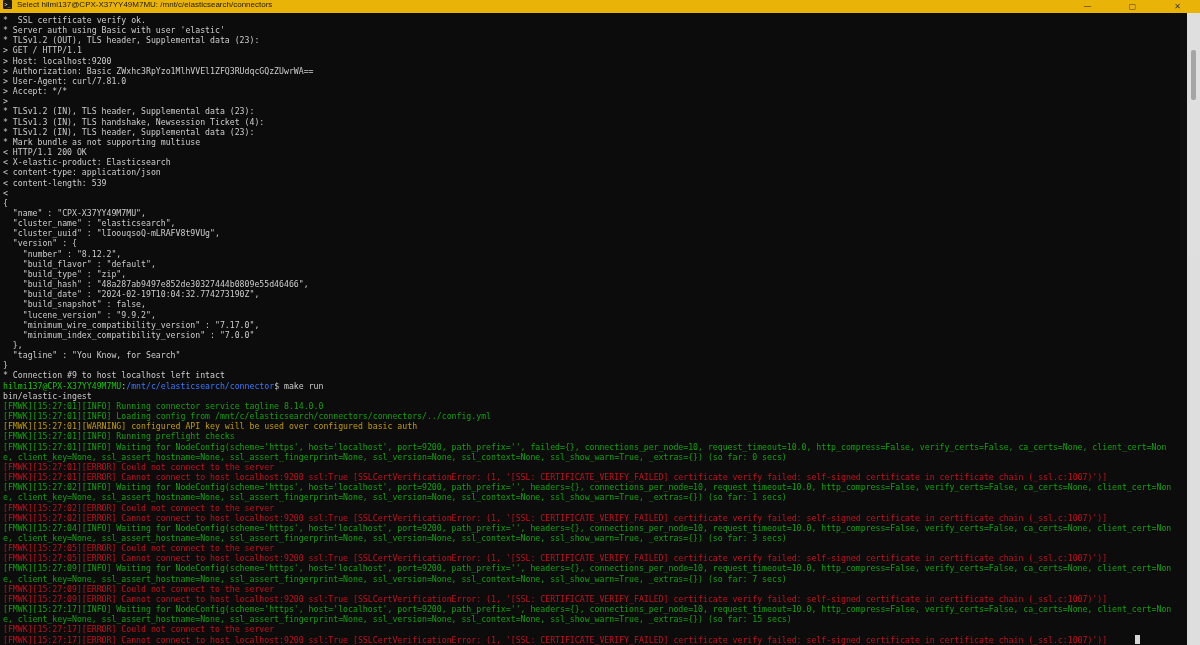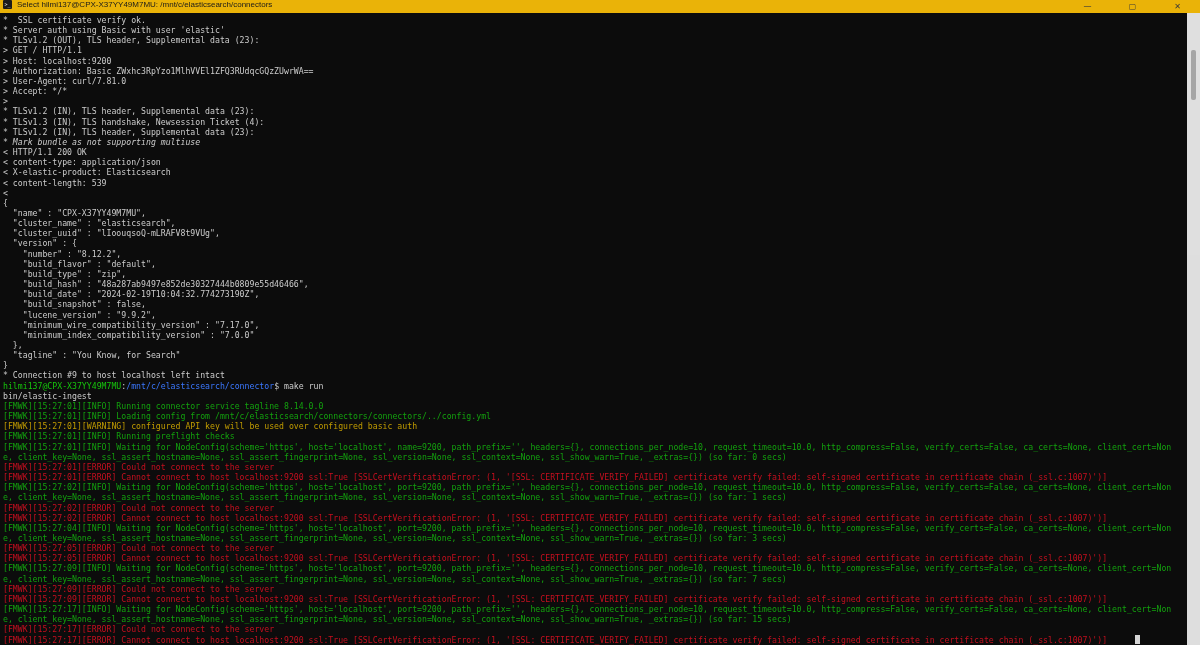--- a/index.html
+++ b/index.html
@@ -44,24 +44,24 @@
       <div class="line"><span style="color: rgb(204, 204, 204);">* TLSv1.2 (OUT), TLS header, Supplemental data (23):</span></div>
       <div class="line"><span style="color: rgb(204, 204, 204);">&gt; GET / HTTP/1.1</span></div>
       <div class="line"><span style="color: rgb(204, 204, 204);">&gt; Host: localhost:9200</span></div>
       <div class="line"><span style="color: rgb(204, 204, 204);">&gt; Authorization: Basic ZWxhc3RpYzo1MlhVVEl1ZFQ3RUdqcGQzZUwrWA==</span></div>
       <div class="line"><span style="color: rgb(204, 204, 204);">&gt; User-Agent: curl/7.81.0</span></div>
       <div class="line"><span style="color: rgb(204, 204, 204);">&gt; Accept: */*</span></div>
       <div class="line"><span style="color: rgb(204, 204, 204);">&gt;</span></div>
       <div class="line"><span style="color: rgb(204, 204, 204);">* TLSv1.2 (IN), TLS header, Supplemental data (23):</span></div>
       <div class="line"><span style="color: rgb(204, 204, 204);">* TLSv1.3 (IN), TLS handshake, Newsession Ticket (4):</span></div>
       <div class="line"><span style="color: rgb(204, 204, 204);">* TLSv1.2 (IN), TLS header, Supplemental data (23):</span></div>
-      <div class="line"><span style="color: rgb(204, 204, 204); font-style: italic;">* Mark bundle as not supporting multiuse</span></div>
+      <div class="line"><span style="color: rgb(204, 204, 204);">* Mark bundle as not supporting multiuse</span></div>
       <div class="line"><span style="color: rgb(204, 204, 204);">&lt; HTTP/1.1 200 OK</span></div>
+      <div class="line"><span style="color: rgb(204, 204, 204);">&lt; X-elastic-product: Elasticsearch</span></div>
       <div class="line"><span style="color: rgb(204, 204, 204);">&lt; content-type: application/json</span></div>
-      <div class="line"><span style="color: rgb(204, 204, 204);">&lt; X-elastic-product: Elasticsearch</span></div>
       <div class="line"><span style="color: rgb(204, 204, 204);">&lt; content-length: 539</span></div>
       <div class="line"><span style="color: rgb(204, 204, 204);">&lt;</span></div>
       <div class="line"><span style="color: rgb(204, 204, 204);">{</span></div>
       <div class="line"><span style="color: rgb(204, 204, 204);">  "name" : "CPX-X37YY49M7MU",</span></div>
       <div class="line"><span style="color: rgb(204, 204, 204);">  "cluster_name" : "elasticsearch",</span></div>
       <div class="line"><span style="color: rgb(204, 204, 204);">  "cluster_uuid" : "lIoouqsoQ-mLRAFV8t9VUg",</span></div>
       <div class="line"><span style="color: rgb(204, 204, 204);">  "version" : {</span></div>
       <div class="line"><span style="color: rgb(204, 204, 204);">    "number" : "8.12.2",</span></div>
       <div class="line"><span style="color: rgb(204, 204, 204);">    "build_flavor" : "default",</span></div>
       <div class="line"><span style="color: rgb(204, 204, 204);">    "build_type" : "zip",</span></div>
@@ -74,21 +74,21 @@
       <div class="line"><span style="color: rgb(204, 204, 204);">  },</span></div>
       <div class="line"><span style="color: rgb(204, 204, 204);">  "tagline" : "You Know, for Search"</span></div>
       <div class="line"><span style="color: rgb(204, 204, 204);">}</span></div>
       <div class="line"><span style="color: rgb(204, 204, 204);">* Connection #9 to host localhost left intact</span></div>
       <div class="line"><span style="color: rgb(22, 198, 12);">hilmi137@CPX-X37YY49M7MU</span><span style="color: rgb(204, 204, 204);">:</span><span style="color: rgb(59, 120, 255);">/mnt/c/elasticsearch/connector</span><span style="color: rgb(204, 204, 204);">$ make run</span></div>
       <div class="line"><span style="color: rgb(204, 204, 204);">bin/elastic-ingest</span></div>
       <div class="line"><span style="color: rgb(19, 161, 14);">[FMWK][15:27:01][INFO] Running connector service tagline 8.14.0.0</span></div>
       <div class="line"><span style="color: rgb(19, 161, 14); text-align: right;">[FMWK][15:27:01][INFO] Loading config from /mnt/c/elasticsearch/connectors/connectors/../config.yml</span></div>
       <div class="line"><span style="color: rgb(193, 156, 0);">[FMWK][15:27:01][WARNING] configured API key will be used over configured basic auth</span></div>
       <div class="line"><span style="color: rgb(19, 161, 14);">[FMWK][15:27:01][INFO] Running preflight checks</span></div>
-      <div class="line"><span style="color: rgb(19, 161, 14);">[FMWK][15:27:01][INFO] Waiting for NodeConfig(scheme='https', host='localhost', name=9200, path_prefix='', headers={}, connections_per_node=10, request_timeout=10.0, http_compress=False, verify_certs=False, ca_certs=None, client_cert=Non</span></div>
+      <div class="line"><span style="color: rgb(19, 161, 14);">[FMWK][15:27:01][INFO] Waiting for NodeConfig(scheme='https', host='localhost', port=9200, path_prefix='', failed={}, connections_per_node=10, request_timeout=10.0, http_compress=False, verify_certs=False, ca_certs=None, client_cert=Non</span></div>
       <div class="line"><span style="color: rgb(19, 161, 14);">e, client_key=None, ssl_assert_hostname=None, ssl_assert_fingerprint=None, ssl_version=None, ssl_context=None, ssl_show_warn=True, _extras={}) (so far: 0 secs)</span></div>
       <div class="line"><span style="color: rgb(197, 15, 31);">[FMWK][15:27:01][ERROR] Could not connect to the server</span></div>
       <div class="line"><span style="color: rgb(197, 15, 31);">[FMWK][15:27:01][ERROR] Cannot connect to host localhost:9200 ssl:True [SSLCertVerificationError: (1, '[SSL: CERTIFICATE_VERIFY_FAILED] certificate verify failed: self-signed certificate in certificate chain (_ssl.c:1007)')]</span></div>
       <div class="line"><span style="color: rgb(19, 161, 14);">[FMWK][15:27:02][INFO] Waiting for NodeConfig(scheme='https', host='localhost', port=9200, path_prefix='', headers={}, connections_per_node=10, request_timeout=10.0, http_compress=False, verify_certs=False, ca_certs=None, client_cert=Non</span></div>
       <div class="line"><span style="color: rgb(19, 161, 14);">e, client_key=None, ssl_assert_hostname=None, ssl_assert_fingerprint=None, ssl_version=None, ssl_context=None, ssl_show_warn=True, _extras={}) (so far: 1 secs)</span></div>
       <div class="line"><span style="color: rgb(197, 15, 31);">[FMWK][15:27:02][ERROR] Could not connect to the server</span></div>
       <div class="line"><span style="color: rgb(197, 15, 31);">[FMWK][15:27:02][ERROR] Cannot connect to host localhost:9200 ssl:True [SSLCertVerificationError: (1, '[SSL: CERTIFICATE_VERIFY_FAILED] certificate verify failed: self-signed certificate in certificate chain (_ssl.c:1007)')]</span></div>
       <div class="line"><span style="color: rgb(19, 161, 14);">[FMWK][15:27:04][INFO] Waiting for NodeConfig(scheme='https', host='localhost', port=9200, path_prefix='', headers={}, connections_per_node=10, request_timeout=10.0, http_compress=False, verify_certs=False, ca_certs=None, client_cert=Non</span></div>
       <div class="line"><span style="color: rgb(19, 161, 14);">e, client_key=None, ssl_assert_hostname=None, ssl_assert_fingerprint=None, ssl_version=None, ssl_context=None, ssl_show_warn=True, _extras={}) (so far: 3 secs)</span></div>
       <div class="line"><span style="color: rgb(197, 15, 31);">[FMWK][15:27:05][ERROR] Could not connect to the server</span></div>

